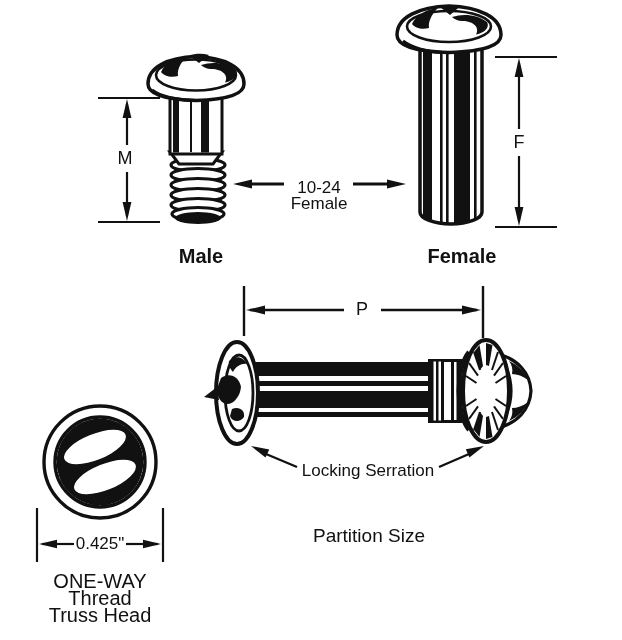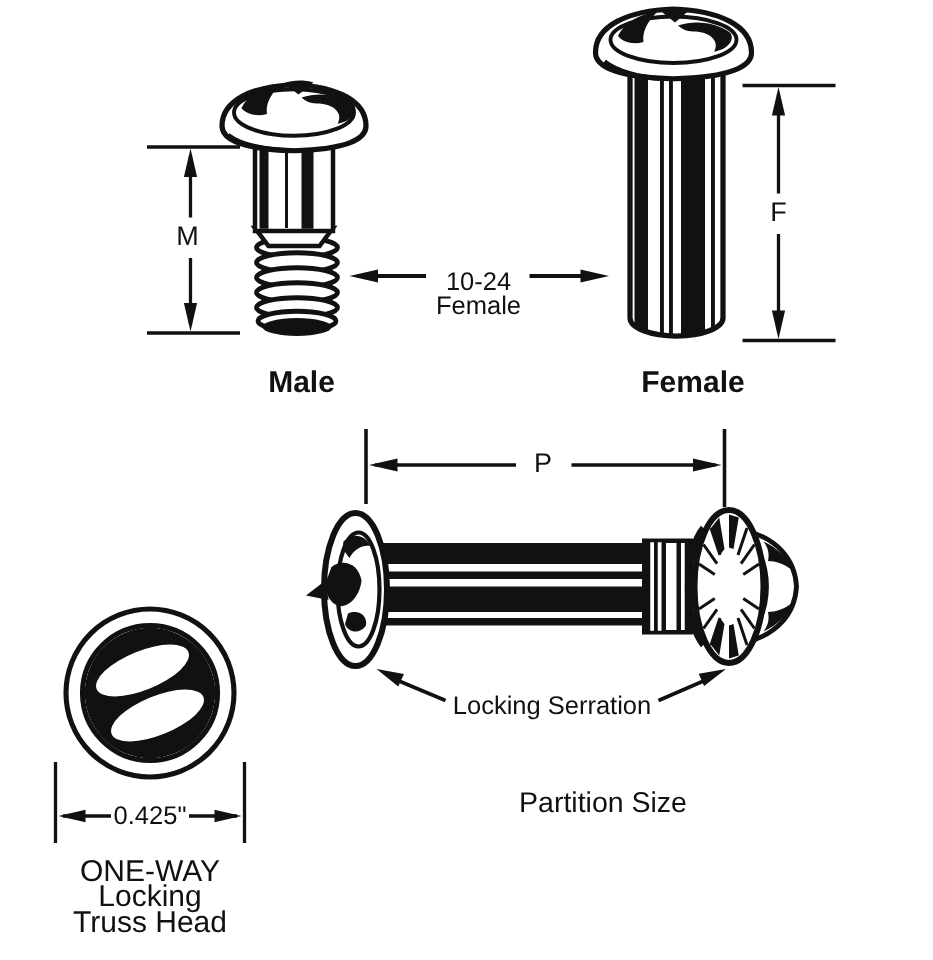--- a/index.html
+++ b/index.html
@@ -206,23 +206,23 @@
     <div>Female</div>
   </div>
 
   <div class="label caption-bold" style="left:201px;top:256px;">Male</div>
   <div class="label caption-bold" style="left:462px;top:256px;">Female</div>
 
   <div class="label dim" style="left:362px;top:309px;">P</div>
 
   <div class="label callout" style="left:368px;top:471px;">Locking Serration</div>
 
-  <div class="label caption" style="left:369px;top:536px;margin-left:33px;">Partition Size</div>
+  <div class="label caption" style="left:369px;top:536px;">Partition Size</div>
 
   <div class="label callout" style="left:100px;top:544px;">0.425"</div>
 
   <div class="label multiline" style="left:100px;top:573px;">
     <div>ONE-WAY</div>
-    <div>Locking</div>
+    <div>Thread</div>
     <div>Truss Head</div>
   </div>
 
 </div>
 
 </body></html>

